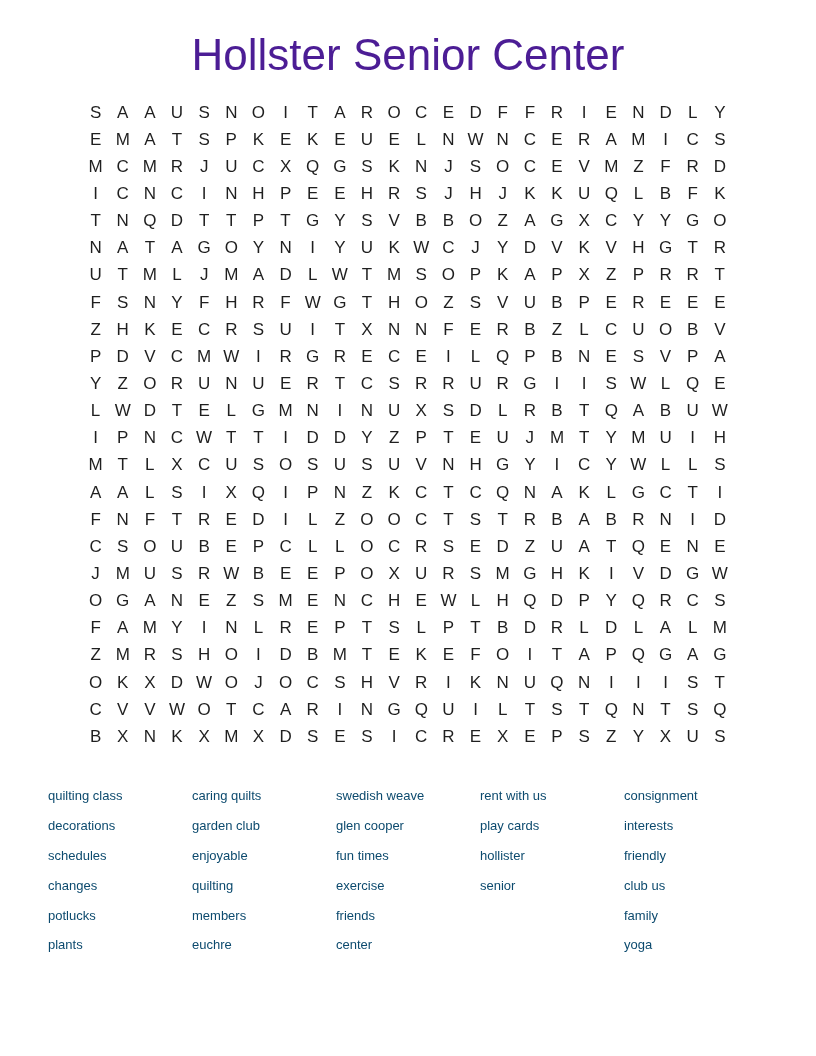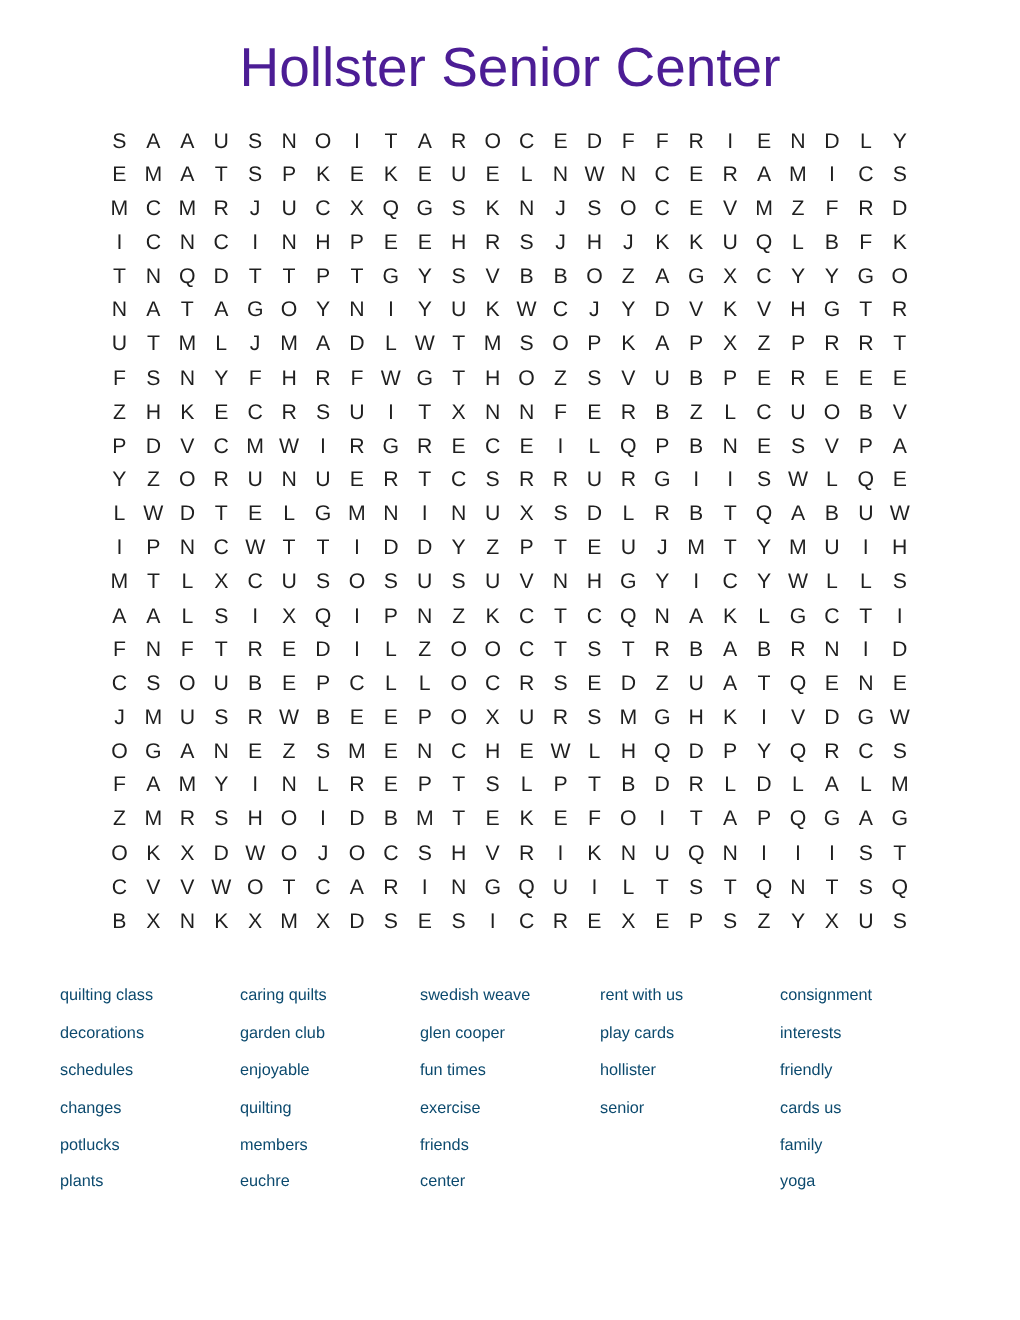--- a/index.html
+++ b/index.html
@@ -664,18 +664,18 @@
       <div class="word-col">
         <div class="word">rent with us</div>
         <div class="word">play cards</div>
         <div class="word">hollister</div>
         <div class="word">senior</div>
       </div>
       <div class="word-col">
         <div class="word">consignment</div>
         <div class="word">interests</div>
         <div class="word">friendly</div>
-        <div class="word">cards us</div>
+        <div class="word">club us</div>
         <div class="word">family</div>
         <div class="word">yoga</div>
       </div>
     </div>
 </div>
 
 </body></html>

